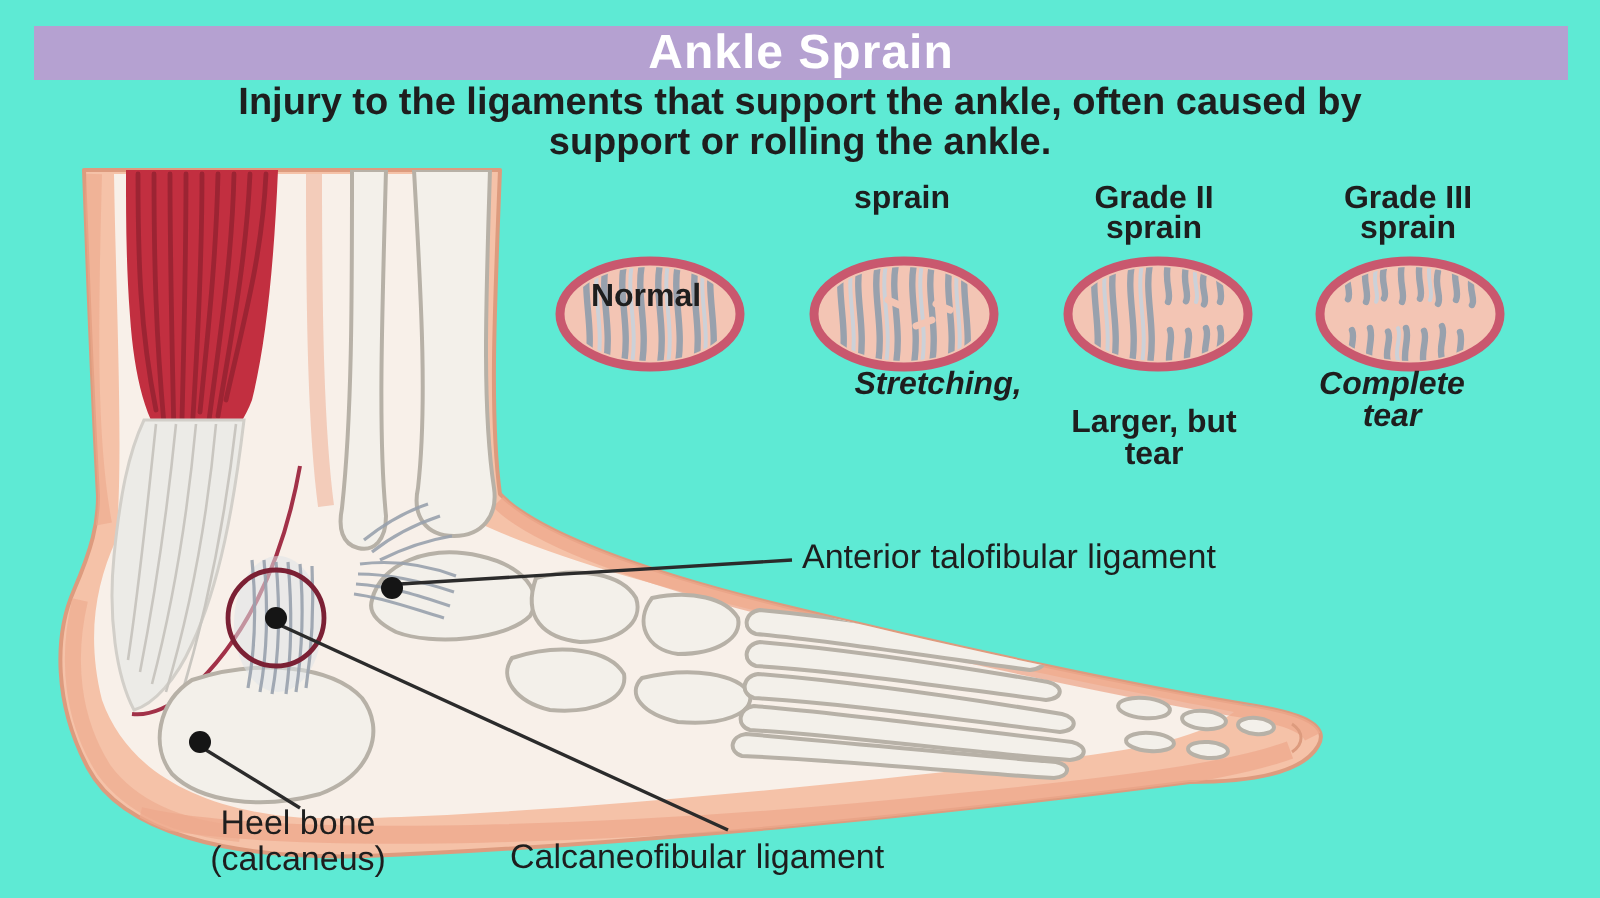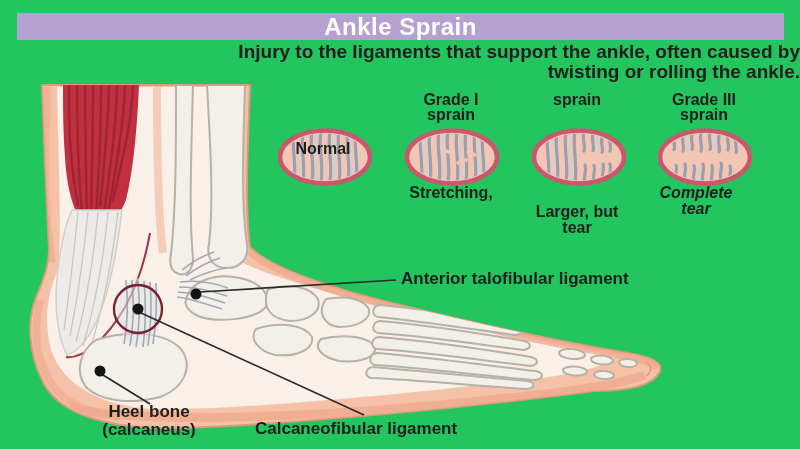--- a/index.html
+++ b/index.html
@@ -5,32 +5,32 @@
   :root{
     --banner:#b5a1d1; --title-text:#ffffff; --body-text:#1e1e1e;
     --inset-border:#c9586e; --inset-fill:#f3c5b4; --ligament-fiber:#98a1ad;
     --fiber-highlight:#ccd1d8;
     --skin:#f5c2a8; --skin-shade:#eda88c; --skin-outline:#dd9b7e;
     --interior:#f8f0e9; --muscle:#c22f40; --muscle-stripe:#9c2433;
     --bone:#f3f0ea; --bone-outline:#b7b1a7; --tendon:#ecebe7;
     --annotation:#7b2034; --dot:#151515; --leader:#2b2b2b;
   }
   html,body{margin:0;padding:0;background:#fff;}
-  .canvas{position:relative;width:800px;height:449px;background:#22c55e;overflow:hidden;
+  .canvas{position:relative;width:800px;height:449px;background:#5eead4;overflow:hidden;
           font-family:"Liberation Sans",sans-serif;color:var(--body-text);}
   .banner{position:absolute;left:17px;top:13px;width:767px;height:27px;
           background:var(--banner);display:flex;align-items:center;justify-content:center;}
   .title{font-size:24px;font-weight:bold;color:var(--title-text);letter-spacing:.5px;}
-  .subtitle{position:absolute;top:42px;left:0;width:800px;text-align:right;
+  .subtitle{position:absolute;top:42px;left:0;width:800px;text-align:center;
             font-size:19px;font-weight:600;line-height:20px;}
   .grade-name{position:absolute;width:120px;text-align:center;font-size:16px;
               font-weight:600;line-height:15px;}
   .grade-caption{position:absolute;width:130px;text-align:center;font-size:16px;
                  font-weight:600;line-height:15.5px;}
-  .anat-label{position:absolute;font-size:17px;font-weight:700;line-height:17.5px;}
+  .anat-label{position:absolute;font-size:17px;font-weight:400;line-height:17.5px;}
   .anat-label.center{text-align:center;}
   svg{position:absolute;left:0;top:0;}
   .sk{fill:var(--skin);stroke:var(--skin-outline);stroke-width:2;stroke-linejoin:round;}
   .interior{fill:var(--interior);}
   .shadeStroke{stroke:var(--skin-shade);fill:none;opacity:.75;}
   .mus{fill:var(--muscle);}
   .mstripe{stroke:var(--muscle-stripe);stroke-width:2.4;fill:none;stroke-linecap:round;}
   .tend{fill:var(--tendon);stroke:#d2cfc9;stroke-width:1.5;}
   .tfiber{stroke:#c9c6c0;stroke-width:1.3;fill:none;}
   .bone{fill:var(--bone);stroke:var(--bone-outline);stroke-width:2;stroke-linejoin:round;}
@@ -249,39 +249,39 @@
       </g>
     </g>
   </svg>
 
   <div class="banner">
     <span class="title">Ankle Sprain</span>
   </div>
 
   <div class="subtitle">
     <div>Injury to the ligaments that support the ankle, often caused by</div>
-    <div>twisting or rolling the ankle.</div>
+    <div>support or rolling the ankle.</div>
   </div>
 
   <div class="grade-name" style="left:263px;top:109px;margin-top:32px;">
     <div>Normal</div>
   </div>
   <div class="grade-name" style="left:391px;top:92px;">
-    <div>Grade I</div>
     <div>sprain</div>
   </div>
   <div class="grade-name" style="left:517px;top:92px;">
+    <div>Grade II</div>
     <div>sprain</div>
   </div>
   <div class="grade-name" style="left:644px;top:92px;">
     <div>Grade III</div>
     <div>sprain</div>
   </div>
 
-  <div class="grade-caption" style="left:386px;top:185px;">
+  <div class="grade-caption" style="left:404px;top:185px;font-style:italic;">
     <div>Stretching,</div>
   </div>
   <div class="grade-caption" style="left:512px;top:185px;margin-top:19px;">
     <div>Larger, but</div>
     <div>tear</div>
   </div>
   <div class="grade-caption" style="left:631px;top:185px;font-style:italic;">
     <div>Complete</div>
     <div>tear</div>
   </div>

